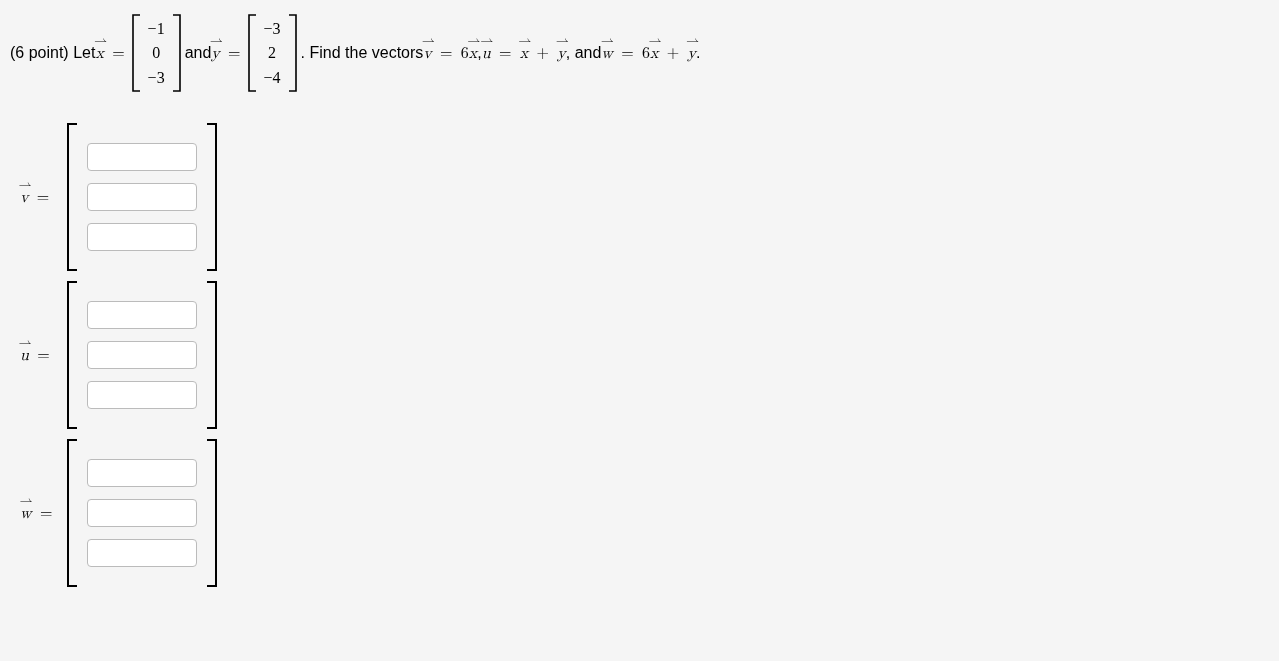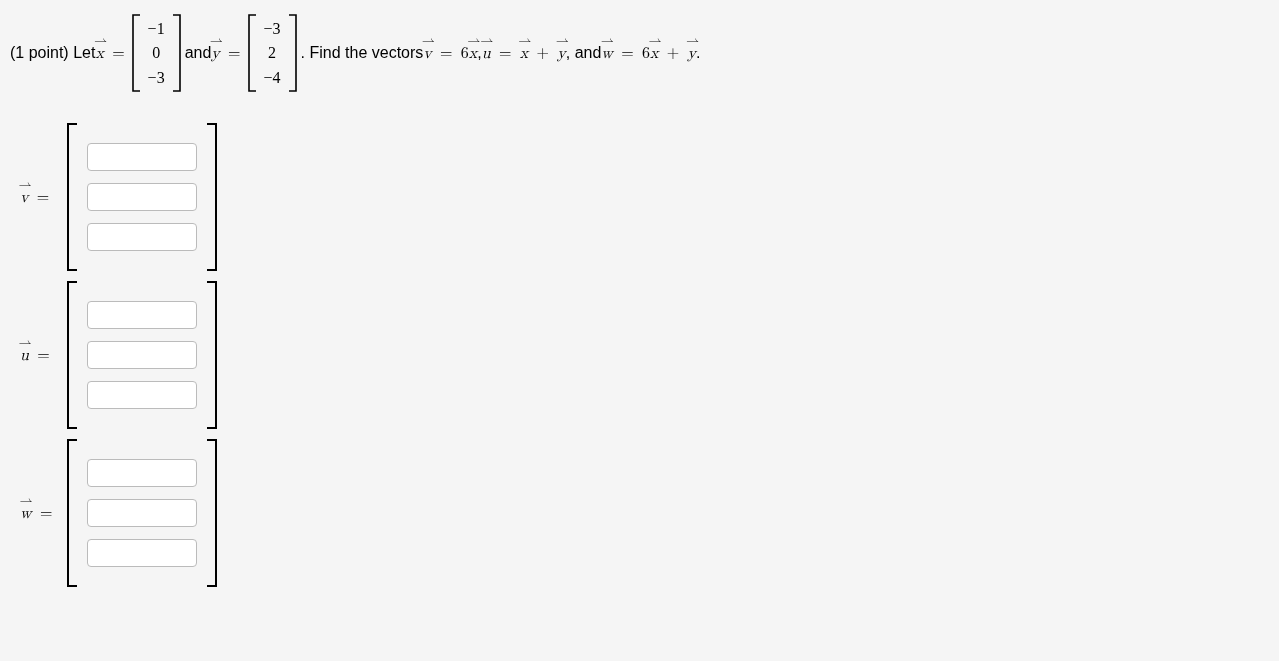--- a/index.html
+++ b/index.html
@@ -103,21 +103,21 @@
     font-size: 14px;
   }
   .bracket-svg { display:block; }
 </style>
 </head>
 <body>
 
 <div class="page">
 
   <div class="line1">
-    <span class="txt">(1 point) Let </span>
+    <span class="txt">(6 point) Let </span>
 
     <span class="math">
       <span class="vec"><span>x</span><span class="arrow">⇀</span></span>
       <span class="eq">=</span>
     </span>
 
     <span class="smatrix">
       <svg class="bracket-svg" width="12" height="78" viewBox="0 0 12 78">
         <path d="M10 1 H3 V77 H10" fill="none" stroke="#000" stroke-width="1.6"></path>
       </svg>

